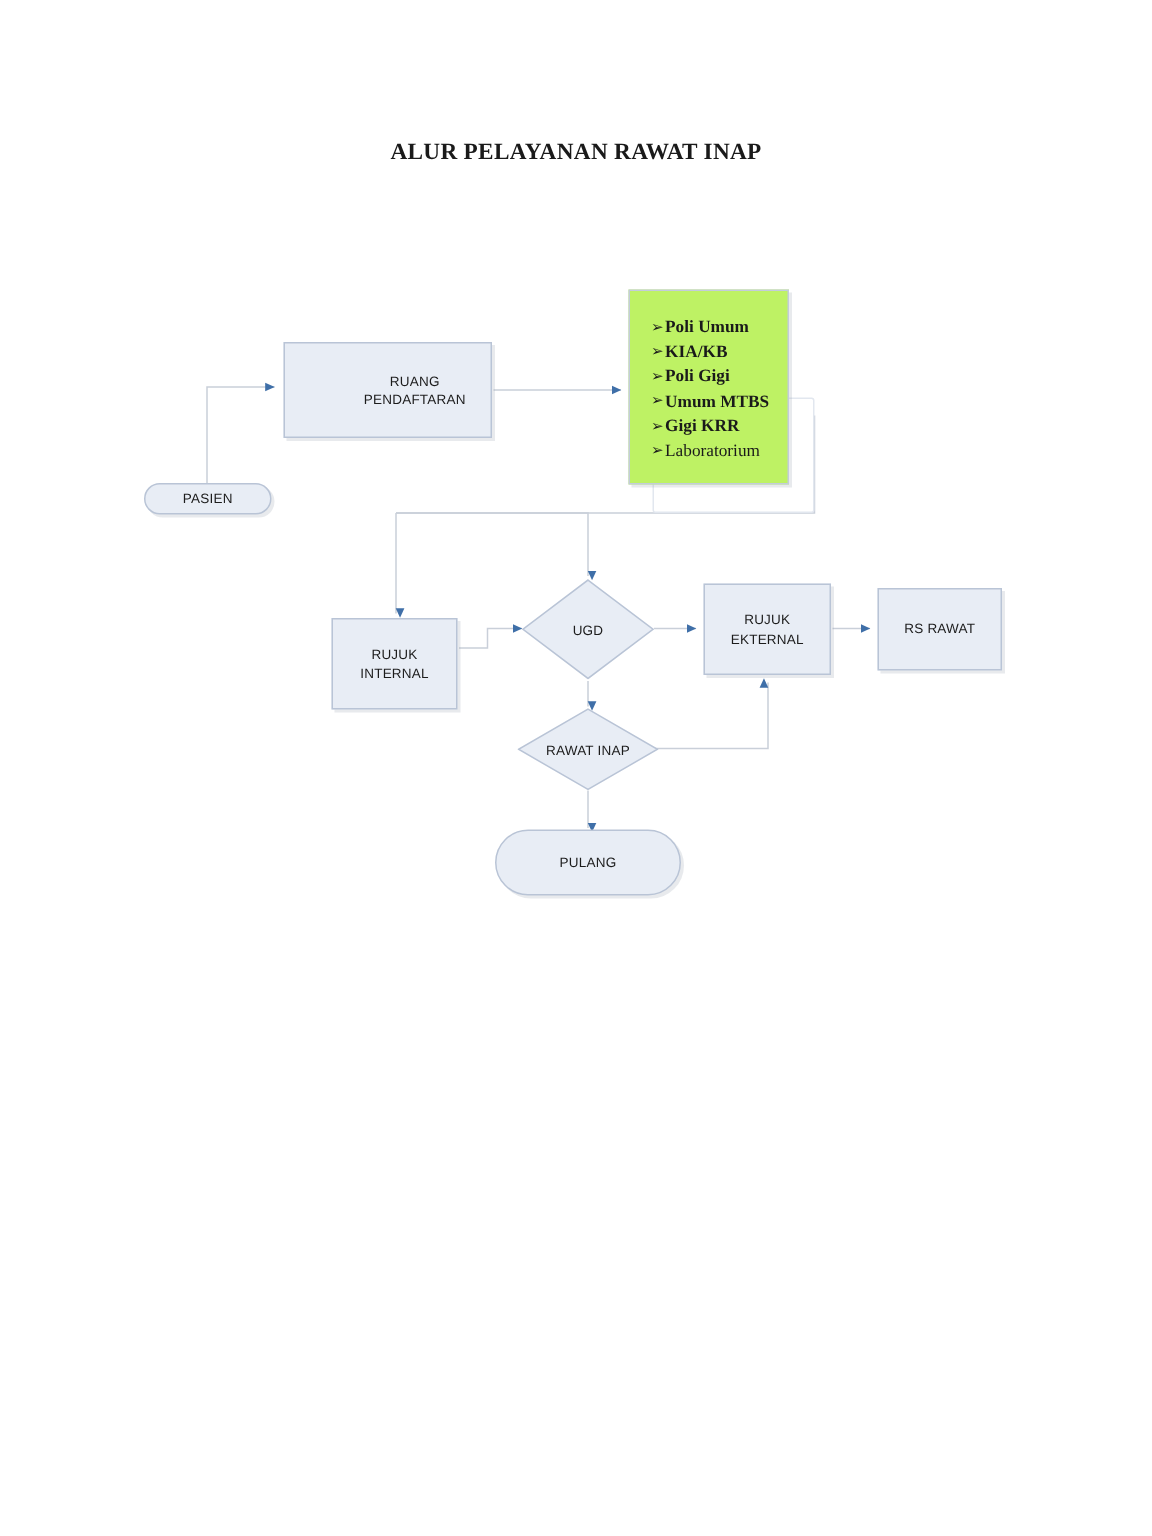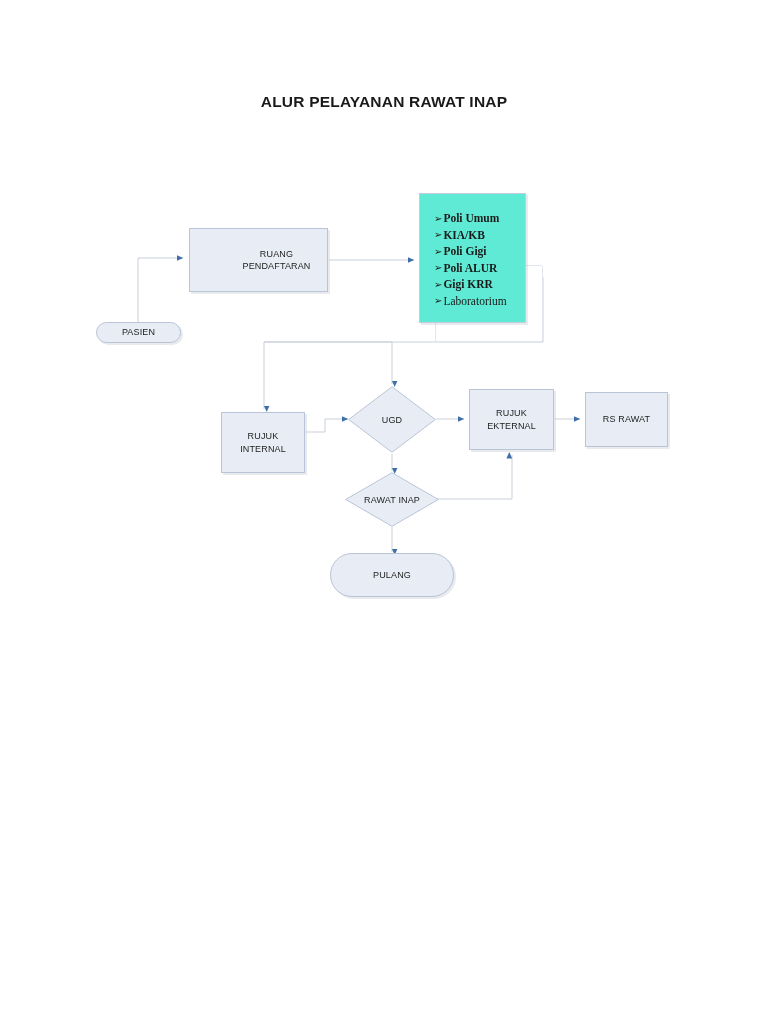--- a/index.html
+++ b/index.html
@@ -23,21 +23,21 @@
     background: #ffffff;
   }
 
   
   #doc-title {
     position: absolute;
     left: 0;
     top: 93px;
     width: 768px;
     text-align: center;
-    font-family: Liberation Sans, sans-serif;
+    font-family: Liberation Serif, serif;
     font-weight: bold;
     font-size: 15.5px;
     letter-spacing: 0.2px;
     color: #1a1a1a;
     white-space: nowrap;
   }
 
   
   #connectors {
     position: absolute;
@@ -90,21 +90,21 @@
     box-sizing: border-box;
     background: transparent;
     border: 1px solid #e2e7ef;
     border-radius: 2px;
   }
 
   
   #poli-box {
     position: absolute;
     box-sizing: border-box;
-    background: #5eead4;
+    background: #bef264;
     border: 1px solid #c3ccdb;
     box-shadow: 2px 2px 0 0 rgba(150,160,175,0.22);
     padding: 16px 0 0 14px;
   }
   #poli-list {
     list-style: none;
     margin: 0;
     padding: 0;
   }
   #poli-list li {
@@ -194,21 +194,21 @@
     </g>
   </svg>
 
   <div class="outline-box" style="left:435px; top:265px; width:108px; height:77px;"></div>
 
   <div id="poli-box" style="left:419px; top:193px; width:107px; height:130px;">
     <ul id="poli-list">
       <li><span class="bullet">➢</span><span>Poli Umum</span></li>
       <li><span class="bullet">➢</span><span>KIA/KB</span></li>
       <li><span class="bullet">➢</span><span>Poli Gigi</span></li>
-      <li><span class="bullet">➢</span><span>Poli ALUR</span></li>
+      <li><span class="bullet">➢</span><span>Umum MTBS</span></li>
       <li><span class="bullet">➢</span><span>Gigi KRR</span></li>
       <li class="serif-reg"><span class="bullet">➢</span><span>Laboratorium</span></li>
     </ul>
   </div>
 
   <div class="node pill shadowed" style="left:96px; top:322px; width:85px; height:21px;">
     <span class="lbl">PASIEN</span>
   </div>
 
   <div class="node shadowed" style="left:189px; top:228px; width:139px; height:64px;padding-left:36px;">

